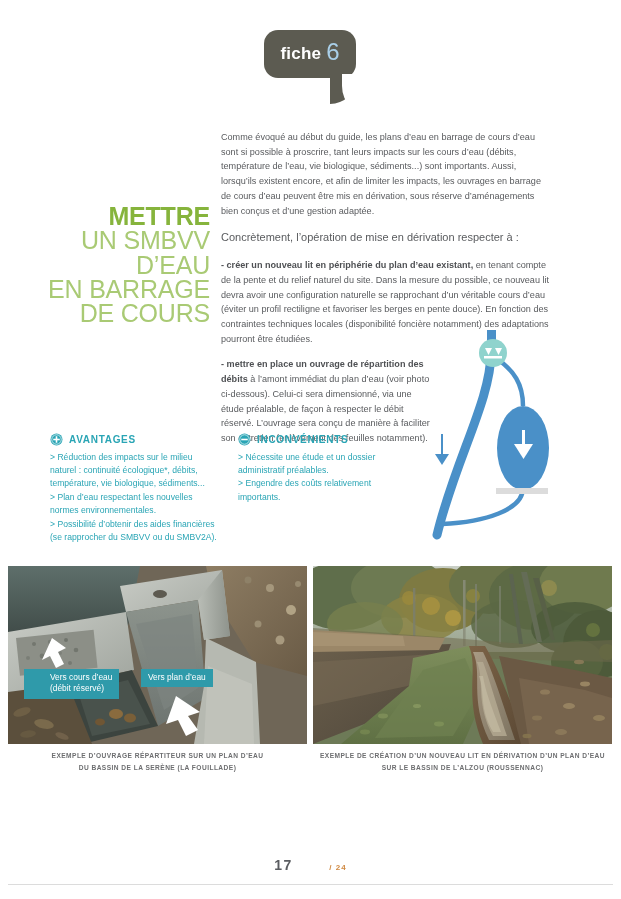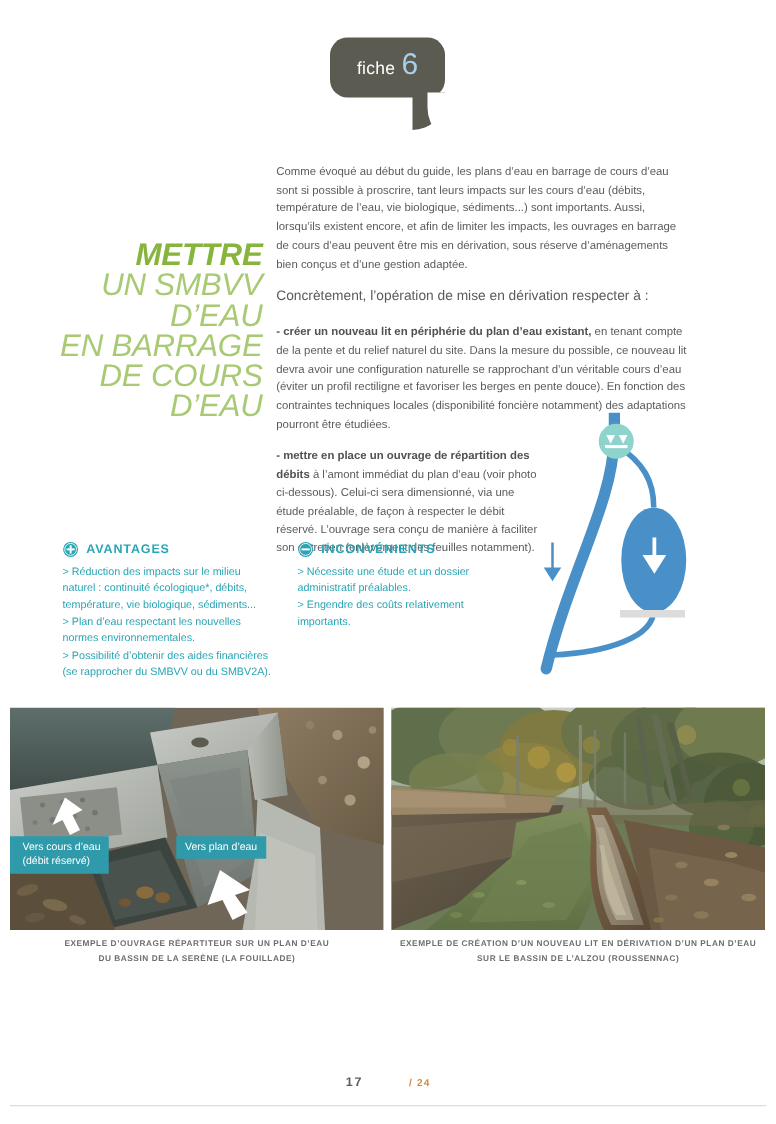--- a/index.html
+++ b/index.html
@@ -45,34 +45,33 @@
     background: #ffffff;
     border-bottom-left-radius: 30px;
   }
   .tab-label {
     position: absolute; left: 0; top: 0;
     width: 92px; height: 48px;
     display: flex; align-items: center; justify-content: center;
     gap: 5px;
   }
   .tab-label .word {
-    color: #ffffff; font-size: 14px; font-weight: 400;
+    color: #ffffff; font-size: 17px; font-weight: 700;
     letter-spacing: 0.2px;
   }
   .tab-label .num {
     color: #a9cfe8; font-size: 24px; font-weight: 400;
     line-height: 1; position: relative; top: -2px;
   }
 
   
   .title-block {
-    position: absolute; left: 20px; top: 192px;
+    position: absolute; left: 20px; top: 204px;
     width: 190px;
     text-align: right;
-    font-style: italic;
   }
   .title-block .l {
     display: block;
     line-height: 0.97;
     letter-spacing: -0.2px;
     font-weight: 700;
   }
   .title-block .strong {
     color: #86b43c;
     font-size: 25px;
@@ -141,21 +140,21 @@
   }
   .ph-label {
     position: absolute;
     background: #2f9aaa;
     color: #ffffff;
     font-size: 8.4px;
     line-height: 1.35;
     padding: 3px 7px 4px 7px;
     white-space: nowrap;
   }
-  .ph-label.l1 { left: 0px; top: 103px; padding-left: 10px; }
+  .ph-label.l1 { left: 16px; top: 103px; padding-left: 26px; }
   .ph-label.l2 { left: 133px; top: 103px; }
 
   
   .captions {
     position: absolute; left: 8px; top: 750px;
     width: 605px;
     display: flex; gap: 6px;
   }
   .caption {
     width: 299px;
@@ -166,21 +165,21 @@
     letter-spacing: 0.45px;
     line-height: 1.75;
   }
 
   
   .footer {
     position: absolute; left: 0; top: 856px; width: 621px;
     text-align: center;
   }
   .footer .pg {
-    color: #5a5c60; font-size: 10px; font-weight: 700; letter-spacing: 1.5px;
+    color: #5a5c60; font-size: 14px; font-weight: 700; letter-spacing: 1.5px;
   }
   .footer .tot {
     color: #d08a43; font-size: 8px; font-weight: 700; letter-spacing: 1px; padding-left: 32px;
   }
   .rule {
     position: absolute; left: 8px; top: 884px;
     width: 605px; height: 1px; background: #dcdcdc;
   }
 </style>
 </head>
@@ -195,21 +194,20 @@
       <span class="word">fiche</span>
       <span class="num">6</span>
     </div>
   </div>
 
   <div class="title-block">
     <span class="l strong">METTRE</span>
     <span class="l soft">UN SMBVV D’EAU</span>
     <span class="l soft">EN BARRAGE</span>
     <span class="l soft">DE COURS</span>
-    <span class="l soft">D’EAU</span>
   </div>
 
   <div class="body-col">
     <p>Comme évoqué au début du guide, les plans d’eau en barrage de cours d’eau sont si possible à proscrire, tant leurs impacts sur les cours d’eau (débits, température de l’eau, vie biologique, sédiments...) sont importants. Aussi, lorsqu’ils existent encore, et afin de limiter les impacts, les ouvrages en barrage de cours d’eau peuvent être mis en dérivation, sous réserve d’aménagements bien conçus et d’une gestion adaptée.</p>
     <p class="lead-in">Concrètement, l’opération de mise en dérivation respecter à :</p>
     <p><b>- créer un nouveau lit en périphérie du plan d’eau existant,</b><span> en tenant compte de la pente et du relief naturel du site. Dans la mesure du possible, ce nouveau lit devra avoir une configuration naturelle se rapprochant d’un véritable cours d’eau (éviter un profil rectiligne et favoriser les berges en pente douce). En fonction des contraintes techniques locales (disponibilité foncière notamment) des adaptations pourront être étudiées.</span></p>
     <p class="narrow"><b>- mettre en place un ouvrage de répartition des débits</b><span> à l’amont immédiat du plan d’eau (voir photo ci-dessous). Celui-ci sera dimensionné, via une étude préalable, de façon à respecter le débit réservé. L’ouvrage sera conçu de manière à faciliter son entretien (enlèvement des feuilles notamment).</span></p>
   </div>
 
   <div class="diagram">

